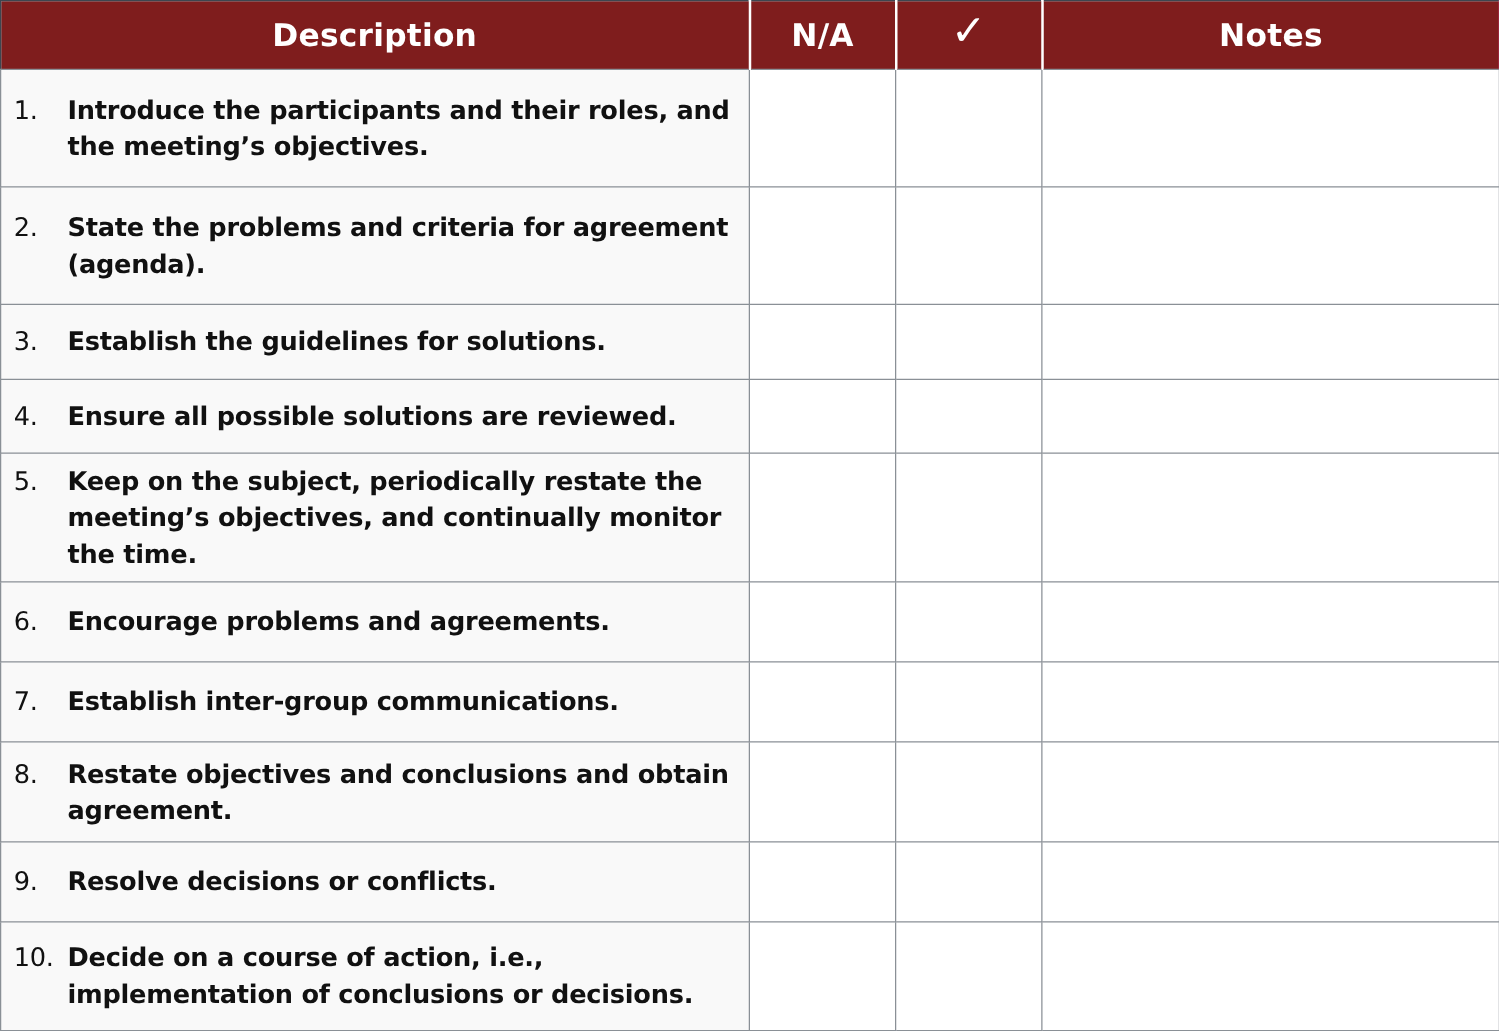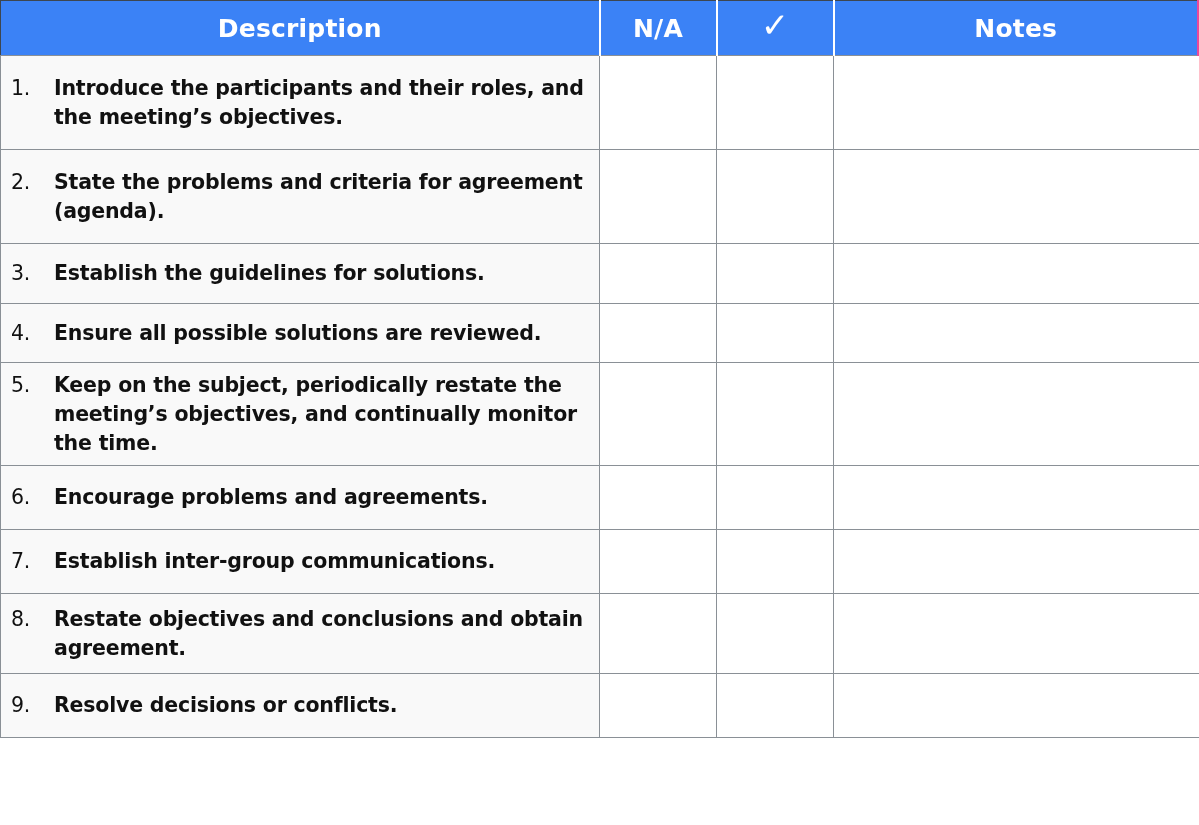--- a/index.html
+++ b/index.html
@@ -20,37 +20,37 @@
       position: absolute;
       left: 0;
       top: 0;
     }
     table.checklist col.c-desc { width: 599px; }
     table.checklist col.c-na { width: 117px; }
     table.checklist col.c-check { width: 117px; }
     table.checklist col.c-notes { width: 366px; }
 
     thead th {
-      background: #3b82f6;
+      background: #7f1d1d;
       color: #ffffff;
       font-weight: bold;
       font-size: 25px;
       height: 55px;
       padding: 0;
       text-align: center;
       vertical-align: middle;
       border-left: 2px solid #ffffff;
       border-right: 2px solid #ffffff;
       border-top: 1px solid #3d4650;
       border-bottom: 1px solid #8a9096;
       box-sizing: border-box;
       letter-spacing: 0.2px;
     }
     thead th:first-child { border-left: 1px solid #3d4650; }
-    thead th:last-child { border-right: 5px solid #ec4899; }
+    thead th:last-child { border-right: 1px solid #ec4899; }
     thead th .check-glyph {
       font-family: "DejaVu Serif", serif;
       font-weight: normal;
       font-size: 34px;
       line-height: 1;
       display: inline-block;
       transform: translateY(-3px);
     }
 
     tbody td {
@@ -192,14 +192,25 @@
       <td class="desc">
           <div class="desc-inner">
             <span class="num">9.</span>
             <span class="text">Resolve decisions or conflicts.</span>
           </div>
         </td>
       <td></td>
       <td></td>
       <td></td>
     </tr>
+    <tr style="height:87px">
+      <td class="desc">
+          <div class="desc-inner">
+            <span class="num">10.</span>
+            <span class="text">Decide on a course of action, i.e., implementation of conclusions or decisions.</span>
+          </div>
+        </td>
+      <td></td>
+      <td></td>
+      <td></td>
+    </tr>
   </tbody>
 </table>
 
 </body></html>

